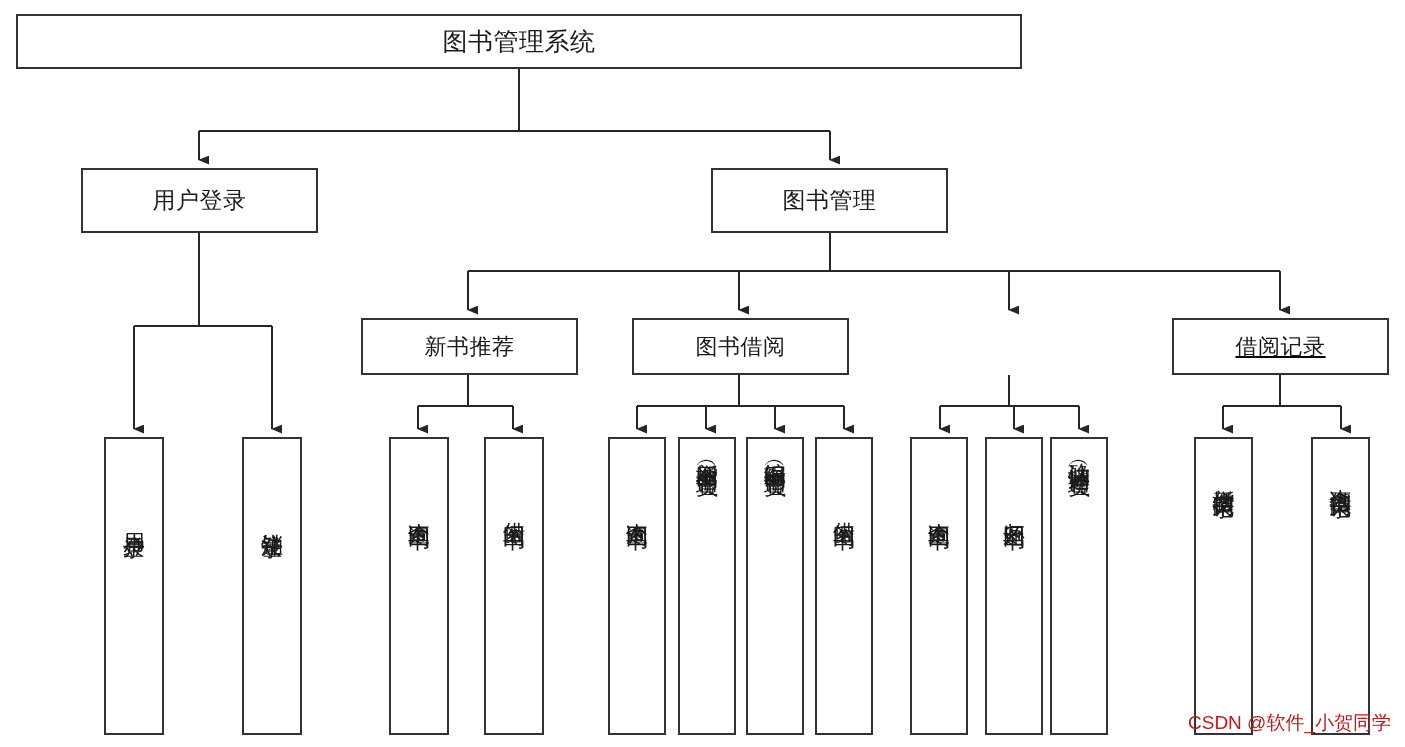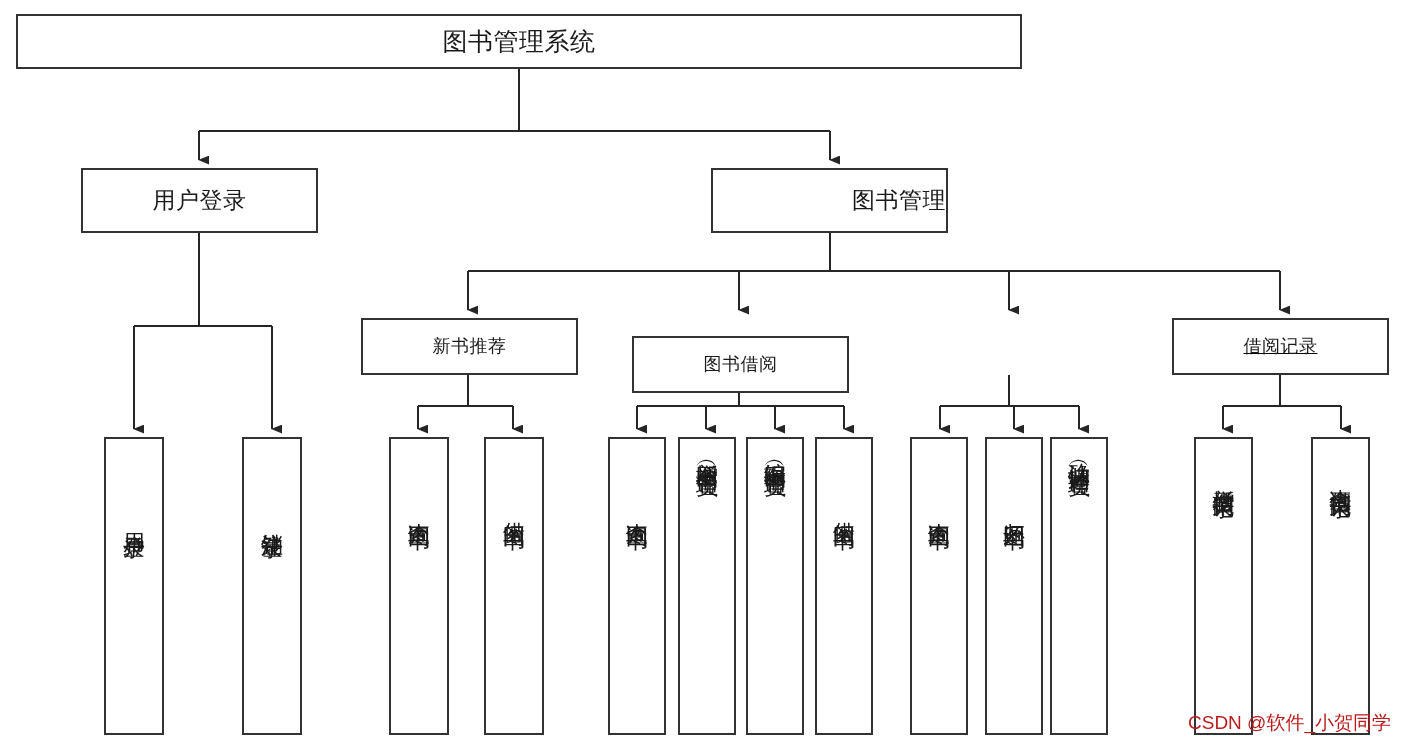--- a/index.html
+++ b/index.html
@@ -39,21 +39,21 @@
   }
   .node-label {
     font-family: "Liberation Sans", "DejaVu Sans", sans-serif;
     color: #1a1a1a;
     white-space: nowrap;
     line-height: 1.08;
     letter-spacing: 0.5px;
   }
   .node-root .node-label { font-size: 25px; }
   .node-l2 .node-label { font-size: 23px; }
-  .node-l3 .node-label { font-size: 18px; }
+  .node-l3 .node-label { font-size: 22px; }
   .node-leaf {
     align-items: flex-start;
     justify-content: center;
     padding-top: 0;
   }
   .node-leaf .node-label {
     font-size: 22px;
     writing-mode: vertical-rl;
     text-orientation: upright;
     letter-spacing: 2px;
@@ -131,28 +131,28 @@
     </g>
   </svg>
 
   <div class="node-box node-root" style="left:16px; top:14px; width:1006px; height:55px;">
     <span class="node-label">图书管理系统</span>
   </div>
 
   <div class="node-box node-l2" style="left:81px; top:168px; width:237px; height:65px;">
     <span class="node-label">用户登录</span>
   </div>
-  <div class="node-box node-l2" style="left:711px; top:168px; width:237px; height:65px;justify-content:flex-end;">
+  <div class="node-box node-l2" style="left:711px; top:168px; width:237px; height:65px;">
     <span class="node-label">图书管理</span>
   </div>
 
   <div class="node-box node-l3" style="left:361px; top:318px; width:217px; height:57px;">
     <span class="node-label">新书推荐</span>
   </div>
-  <div class="node-box node-l3" style="left:632px; top:336px; width:217px; height:57px;">
+  <div class="node-box node-l3" style="left:632px; top:318px; width:217px; height:57px;">
     <span class="node-label">图书借阅</span>
   </div>
   <div class="node-box node-l3" style="left:1172px; top:318px; width:217px; height:57px;text-decoration:underline;">
     <span class="node-label">借阅记录</span>
   </div>
 
   <div class="node-box node-leaf leaf-mid" style="left:104px; top:437px; width:60px; height:298px;">
     <span class="node-label" style="margin-top:76px;">用户登录</span>
   </div>
   <div class="node-box node-leaf leaf-mid" style="left:242px; top:437px; width:60px; height:298px;">

